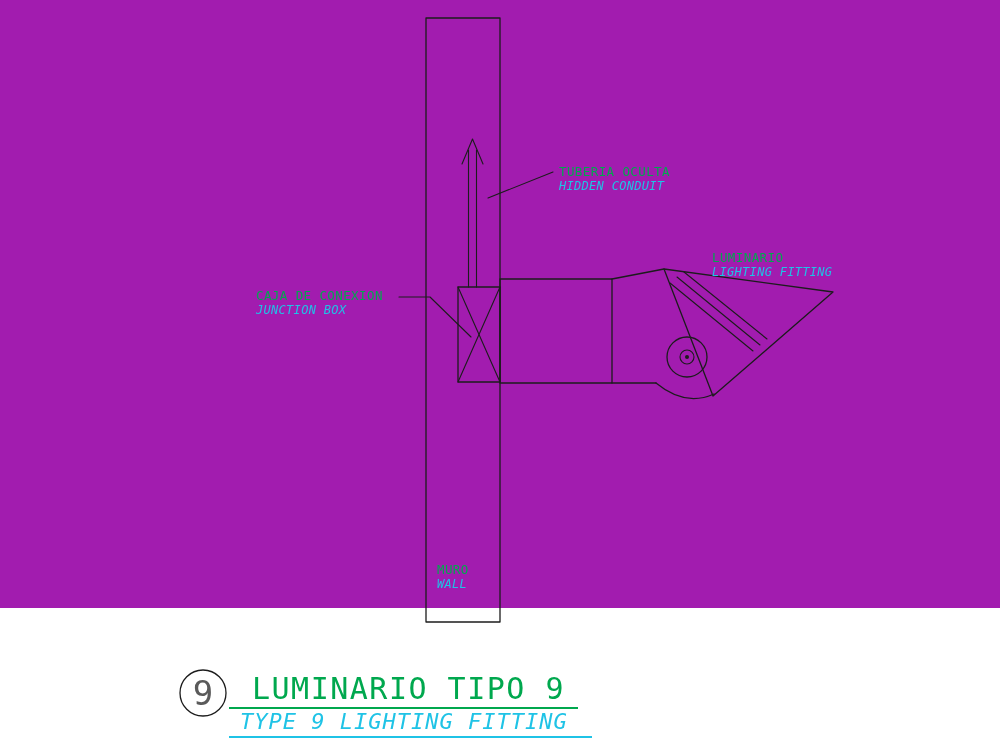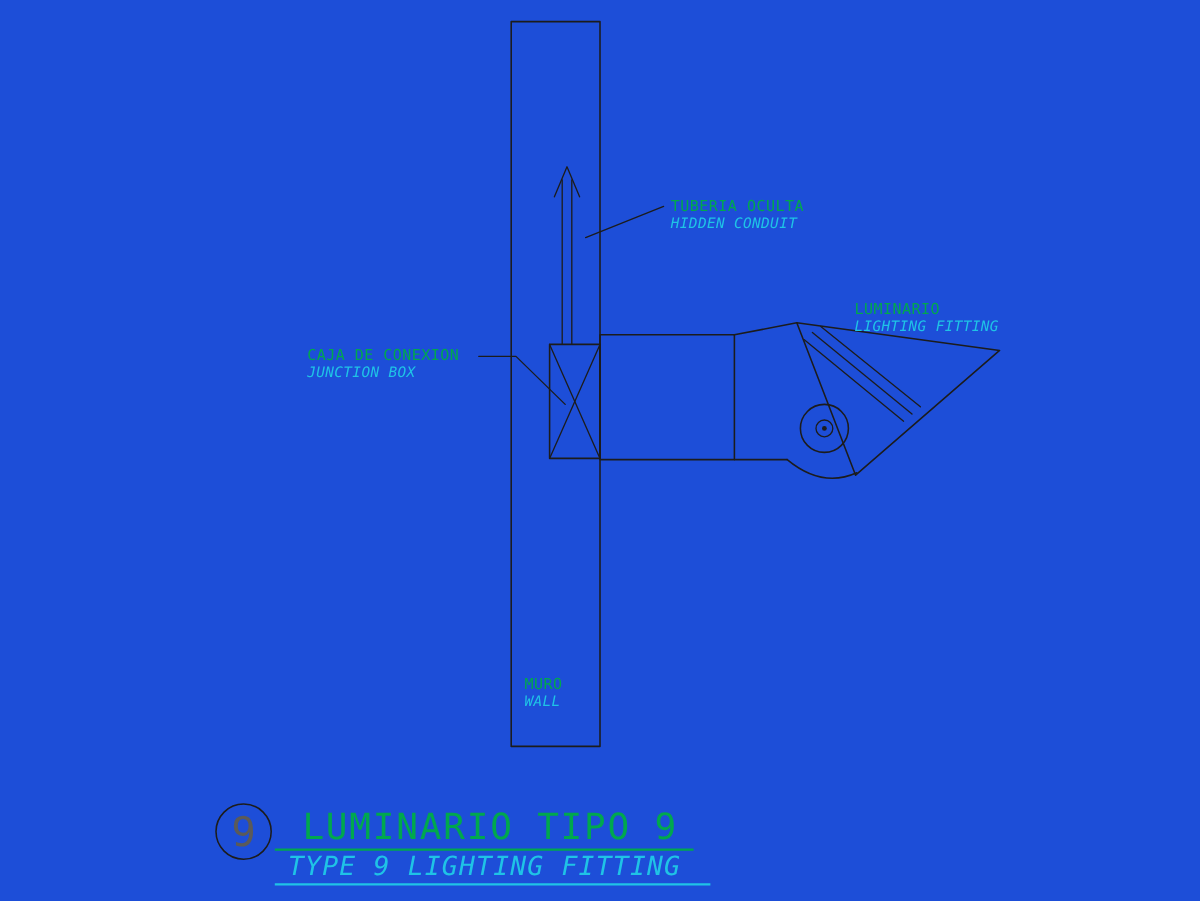--- a/index.html
+++ b/index.html
@@ -7,22 +7,22 @@
     padding: 0;
     background: #ffffff;
     width: 1000px;
     height: 751px;
     overflow: hidden;
     font-family: "DejaVu Sans Mono", "Liberation Mono", monospace;
   }
   .stage {
     position: relative;
     width: 1000px;
-    height: 751px;
-    background: #1d4ed8;
+    height: 608px;
+    background: #a21caf;
   }
   svg { display: block; }
 
   
   .ln {
     stroke: var(--color-line, #1c1c1c);
     fill: none;
     stroke-width: 1.3;
     stroke-linecap: round;
     stroke-linejoin: round;

